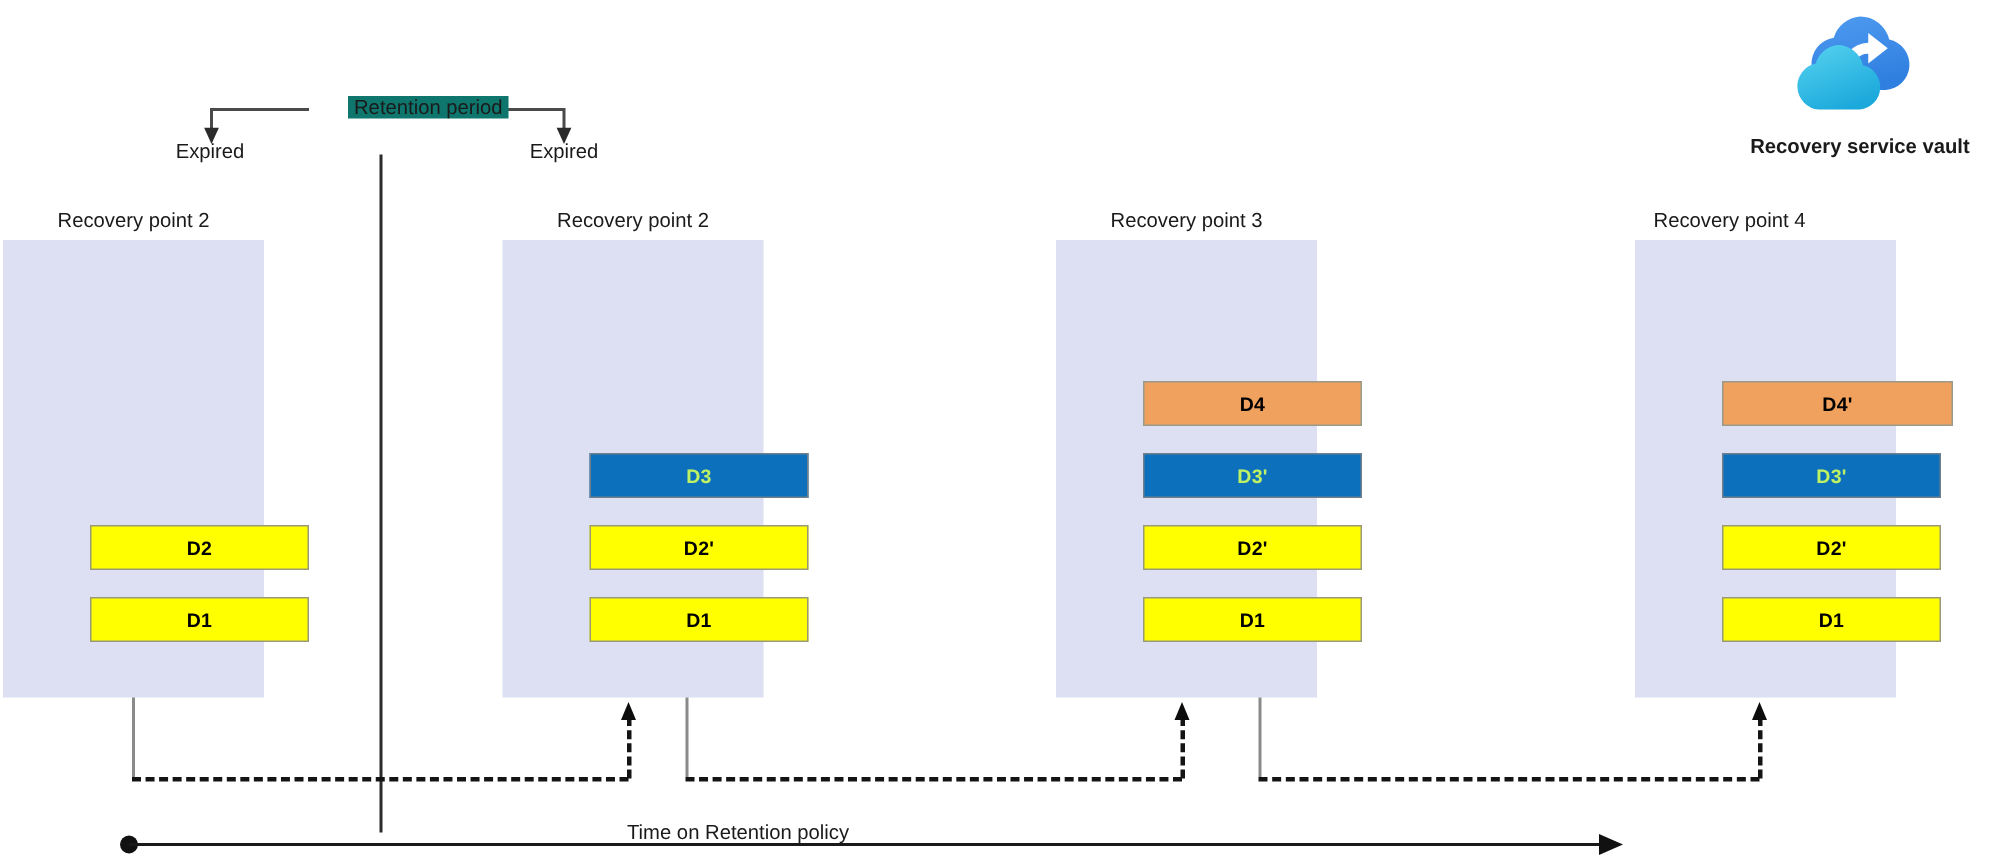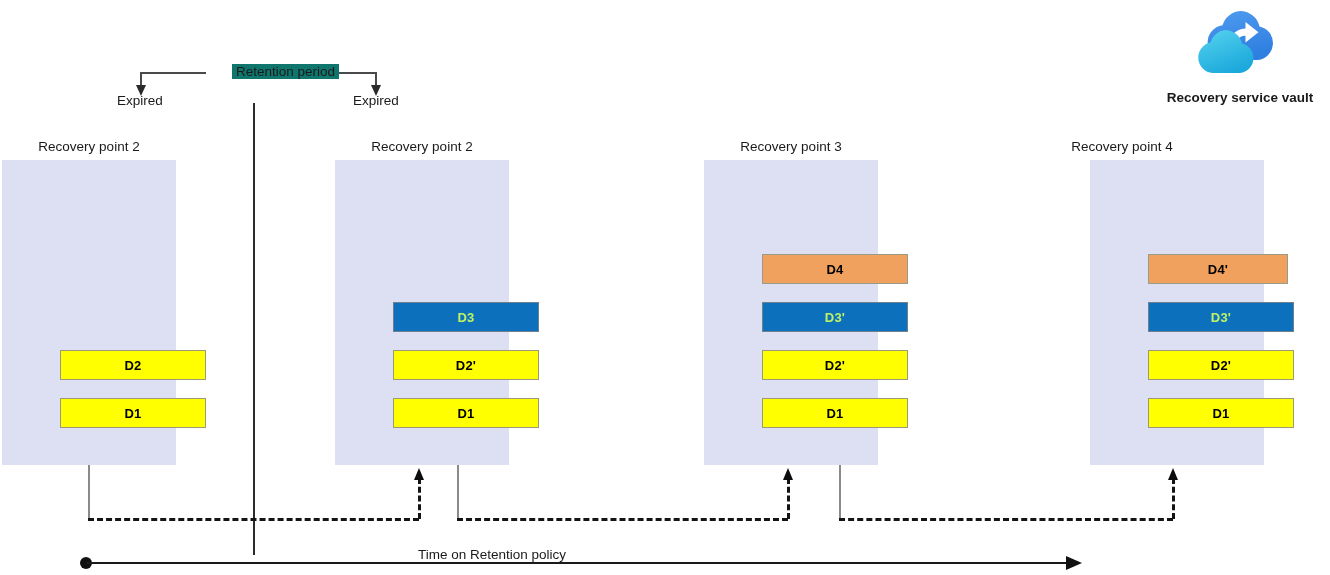--- a/index.html
+++ b/index.html
@@ -168,23 +168,23 @@
       <div class="rp-panel" style="left: 335px; width: 174px;"></div>
       <div class="blk blue" style="left: 349px; width: 146px; top: 302px;">D3</div>
       <div class="blk yellow" style="left: 349px; width: 146px; top: 350px;">D2'</div>
       <div class="blk yellow" style="left: 349px; width: 146px; top: 398px;">D1</div>
       <div class="rp-title" style="left: 704px; width: 174px;">Recovery point 3</div>
       <div class="rp-panel" style="left: 704px; width: 174px;"></div>
       <div class="blk orange" style="left: 718px; width: 146px; top: 254px;">D4</div>
       <div class="blk blue" style="left: 718px; width: 146px; top: 302px;">D3'</div>
       <div class="blk yellow" style="left: 718px; width: 146px; top: 350px;">D2'</div>
       <div class="blk yellow" style="left: 718px; width: 146px; top: 398px;">D1</div>
-      <div class="rp-title" style="left: 1035px; width: 174px; text-align: center;">Recovery point 4</div>
+      <div class="rp-title" style="left: 1066px; width: 174px; text-align: center;">Recovery point 4</div>
       <div class="rp-panel" style="left: 1090px; width: 174px;"></div>
-      <div class="blk orange" style="left: 1104px; width: 140px; top: 254px;">D4'</div>
+      <div class="blk orange" style="left: 1104px; width: 154px; top: 254px;">D4'</div>
       <div class="blk blue" style="left: 1104px; width: 146px; top: 302px;">D3'</div>
       <div class="blk yellow" style="left: 1104px; width: 146px; top: 350px;">D2'</div>
       <div class="blk yellow" style="left: 1104px; width: 146px; top: 398px;">D1</div>
     </div>
 
   <div class="conn-vert-solid" style="left:88px; top:465px; height:53px;"></div>
   <div class="conn-dash-h" style="left:88px; top:518px; width:331px;"></div>
   <div class="conn-dash-v" style="left:418px; top:478px; height:41px;"></div>
   <svg class="abs" style="left:412px; top:468px;" width="14" height="12" viewBox="0 0 14 12">
     <path d="M7 0 L12 12 L2 12 Z" fill="#0d0d0d"></path>

